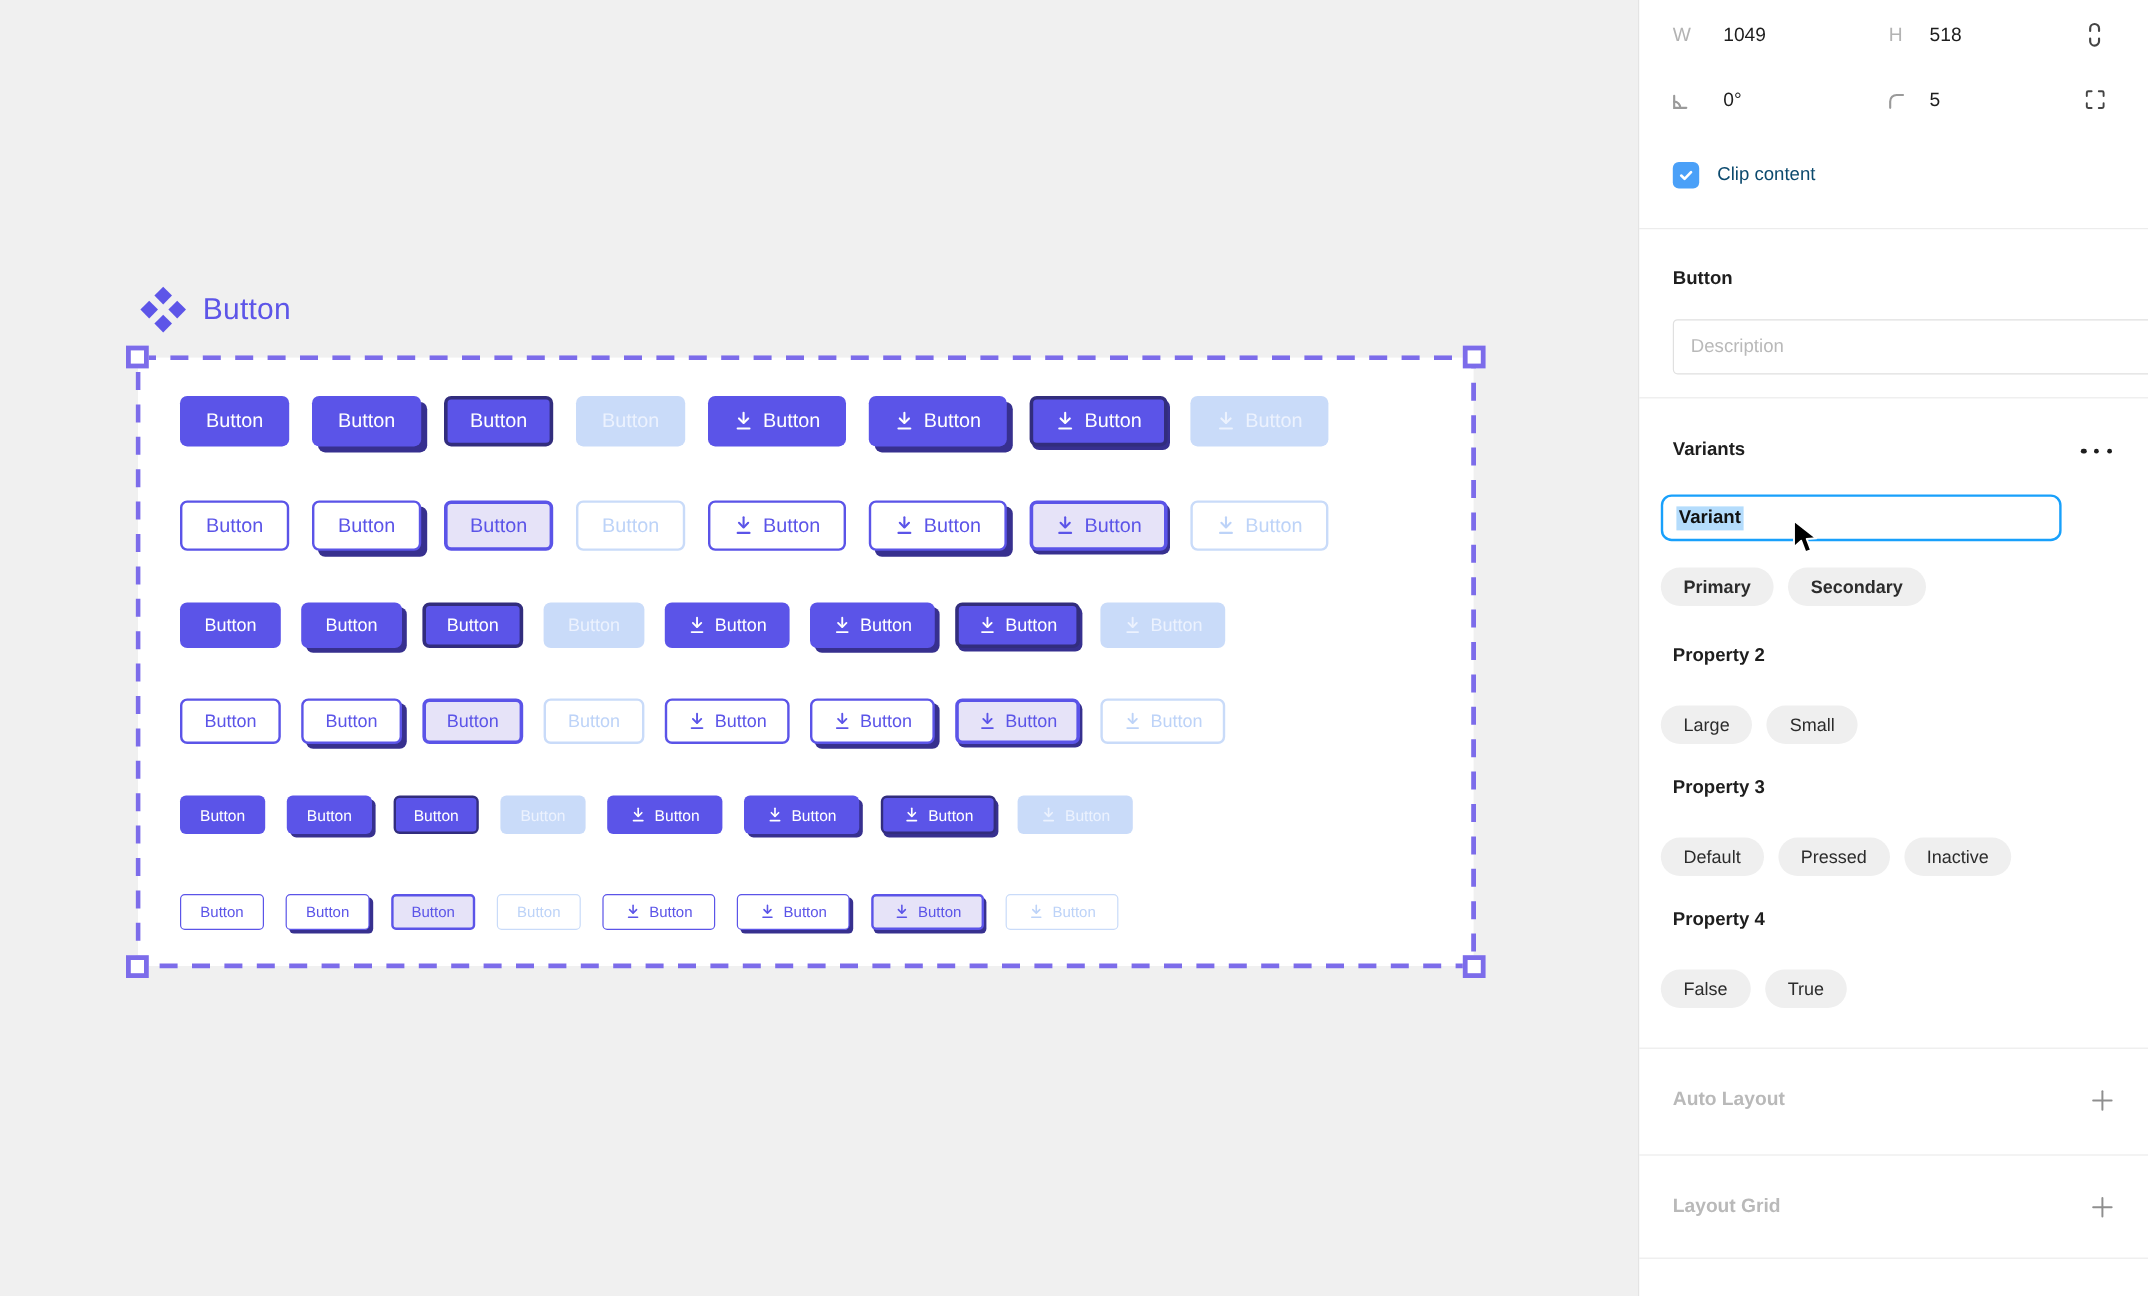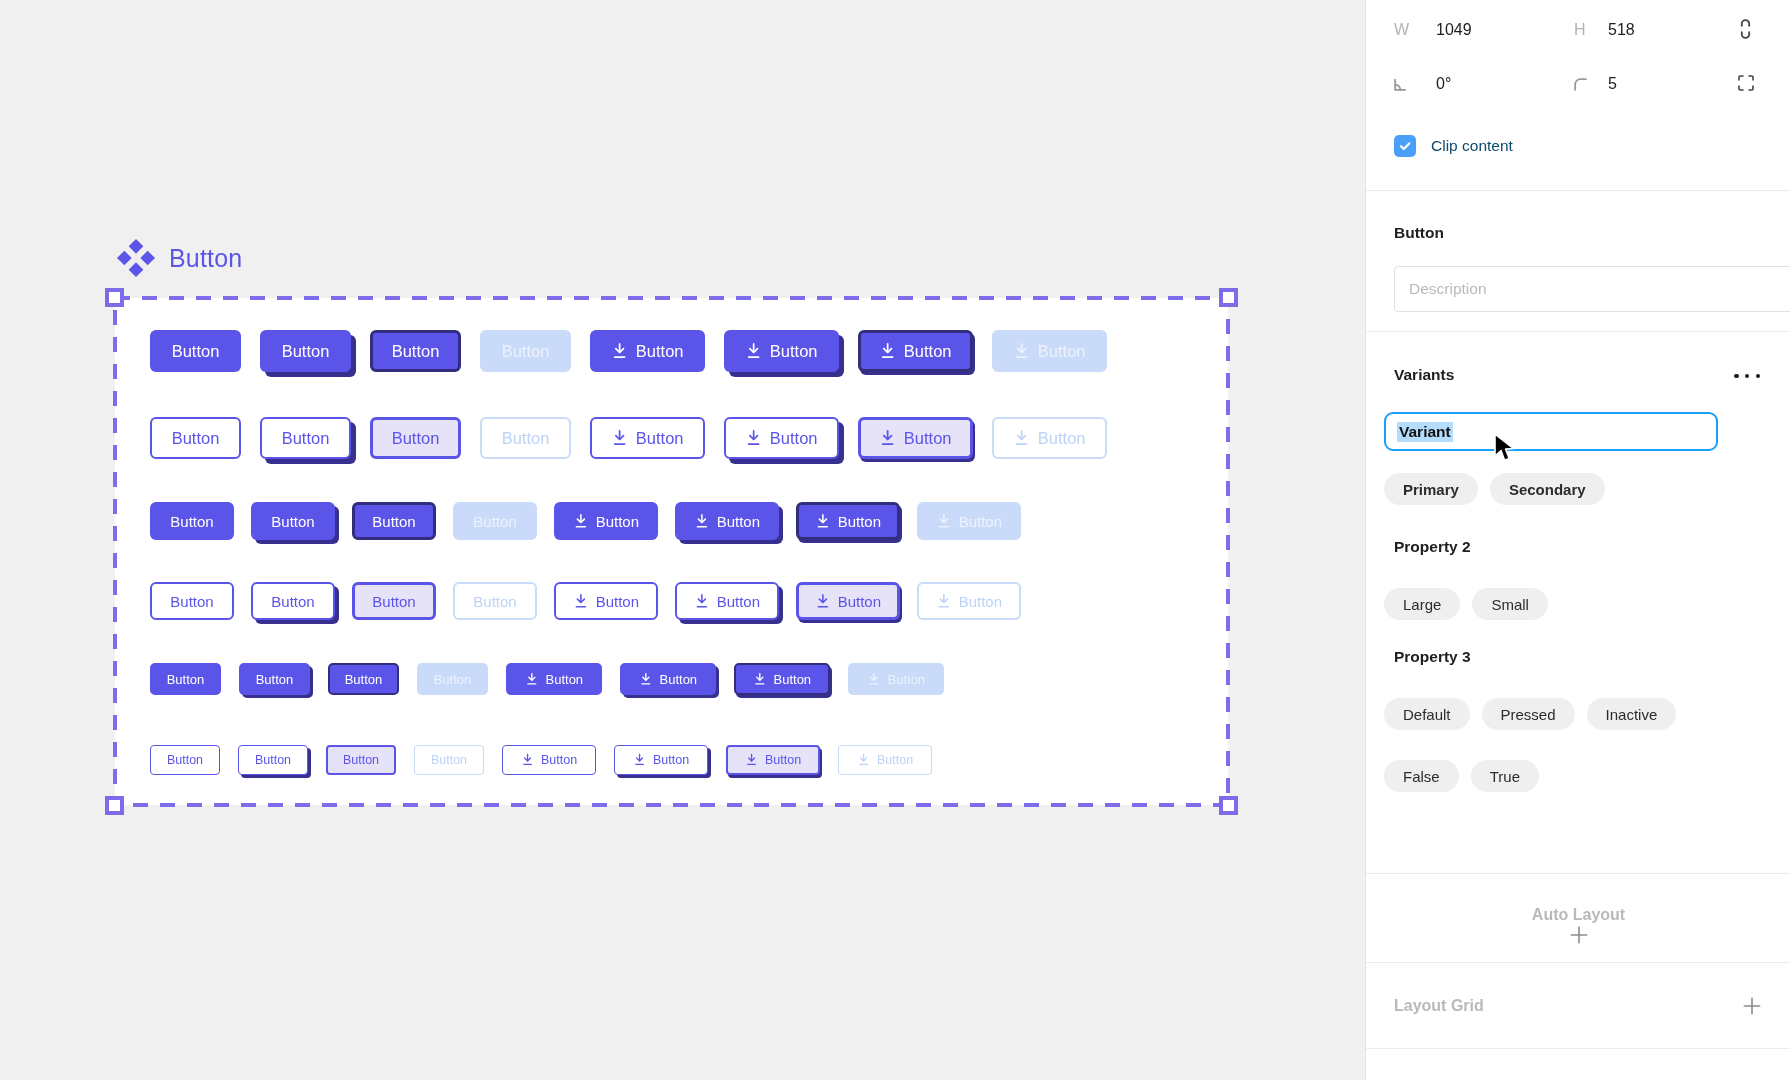--- a/index.html
+++ b/index.html
@@ -526,29 +526,30 @@
         <div class="pill-row">
           <div class="pill">Large</div>
           <div class="pill">Small</div>
         </div>
         <div class="prop-header">Property 3</div>
         <div class="pill-row">
           <div class="pill">Default</div>
           <div class="pill">Pressed</div>
           <div class="pill">Inactive</div>
         </div>
+        <div class="prop-header">Property 4</div>
         <div class="pill-row">
           <div class="pill">False</div>
           <div class="pill">True</div>
         </div>
       </div>
 
     <div class="divider" style="top:873px;"></div>
 
-    <div class="collapsed-section" style="top:906px;flex-direction:column;">
+    <div class="collapsed-section" style="top:906px;">
       <span class="collapsed-title">Auto Layout</span>
       <span class="iconbtn" style="position:static;">
         <svg width="22" height="22" viewBox="0 0 20 20" fill="none" stroke="#8f8f8f" stroke-width="1.5" stroke-linecap="round">
           <path d="M10 3 V17"></path>
             <path d="M3 10 H17"></path>
         </svg>
       </span>
     </div>
 
     <div class="divider" style="top:962px;"></div>

